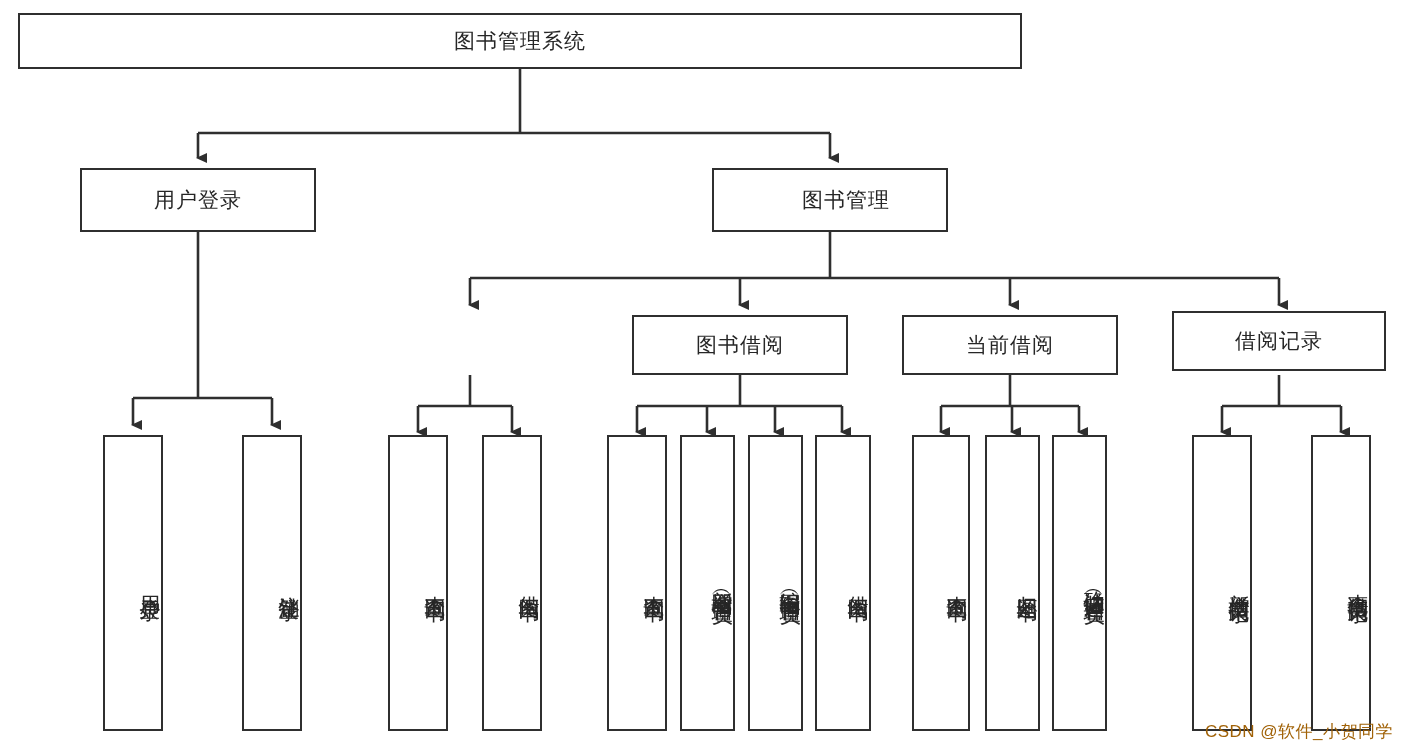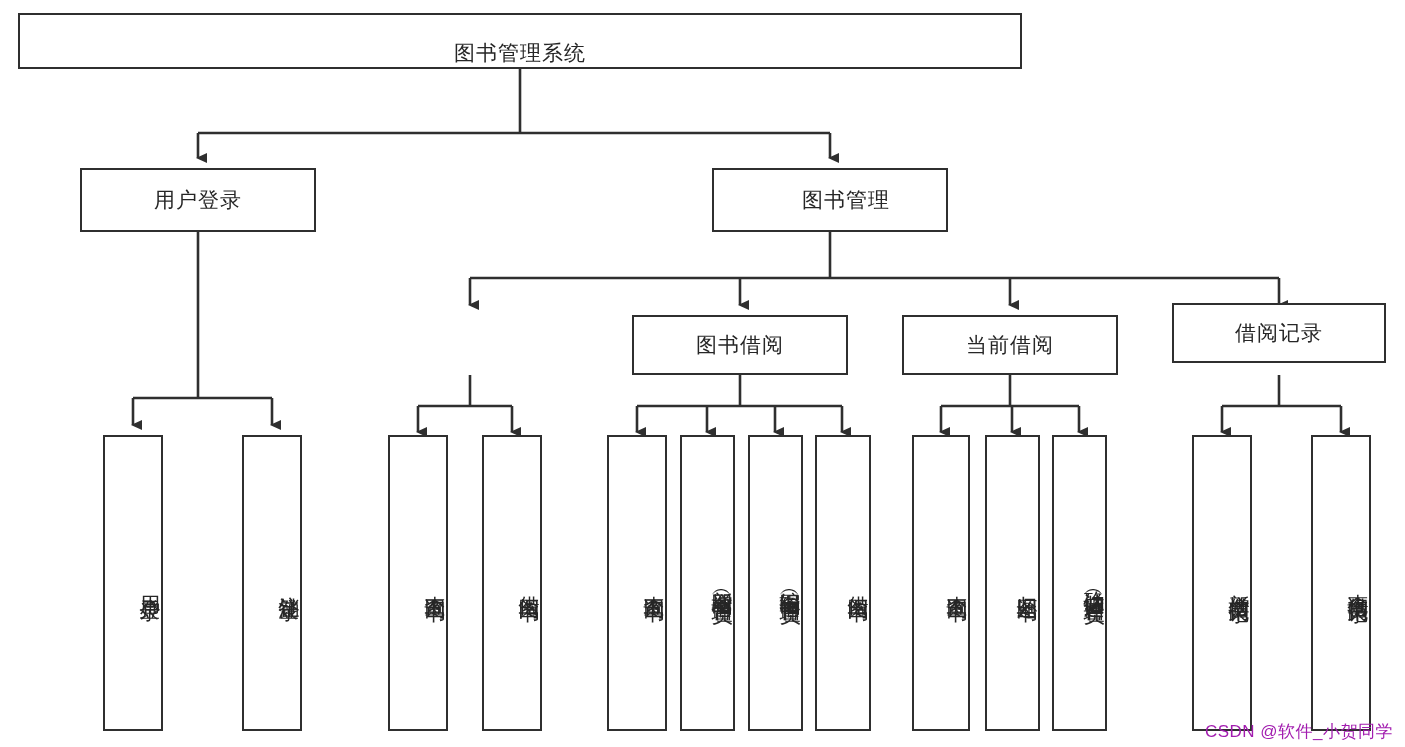--- a/index.html
+++ b/index.html
@@ -59,21 +59,21 @@
     writing-mode: vertical-rl;
     text-orientation: upright;
     display: block;
     text-align: center;
   }
   .watermark {
     position: absolute;
     right: 12px;
     bottom: 4px;
     font-size: 17px;
-    color: #a21caf;
+    color: #a16207;
     letter-spacing: 0.5px;
     z-index: 5;
     white-space: nowrap;
   }
 </style>
 </head>
 <body>
 
 <div id="canvas">
 
@@ -120,42 +120,42 @@
       <path d="M1012,406 L1012,432" marker-end="url(#arrow)"></path>
       <path d="M1079,406 L1079,432" marker-end="url(#arrow)"></path>
 
       <path d="M1279,375 L1279,406"></path>
       <path d="M1222,406 L1341,406"></path>
       <path d="M1222,406 L1222,432" marker-end="url(#arrow)"></path>
       <path d="M1341,406 L1341,432" marker-end="url(#arrow)"></path>
     </g>
   </svg>
 
-  <div class="node node-h node-root" style="left:18px; top:13px; width:1004px; height:56px;align-items:flex-end;">
+  <div class="node node-h node-root" style="left:18px; top:13px; width:1004px; height:56px;">
     <span>图书管理系统</span>
   </div>
 
   <div class="node node-h" style="left:80px; top:168px; width:236px; height:64px;">
     <span>用户登录</span>
   </div>
 
   <div class="node node-h" style="left:712px; top:168px; width:236px; height:64px;padding-left:32px;">
     <span>图书管理</span>
   </div>
 
 
   <div class="node node-h" style="left:902px; top:315px; width:216px; height:60px;">
     <span>当前借阅</span>
   </div>
 
   <div class="node node-h" style="left:632px; top:315px; width:216px; height:60px;">
     <span>图书借阅</span>
   </div>
 
-  <div class="node node-h" style="left:1172px; top:303px; width:214px; height:60px;">
+  <div class="node node-h" style="left:1172px; top:311px; width:214px; height:60px;">
     <span>借阅记录</span>
   </div>
 
   <div class="node node-v" style="left:103px; top:435px; width:60px; height:296px;">
     <span class="vtext">用户登录</span>
   </div>
 
   <div class="node node-v" style="left:242px; top:435px; width:60px; height:296px;">
     <span class="vtext">注销登录</span>
   </div>

